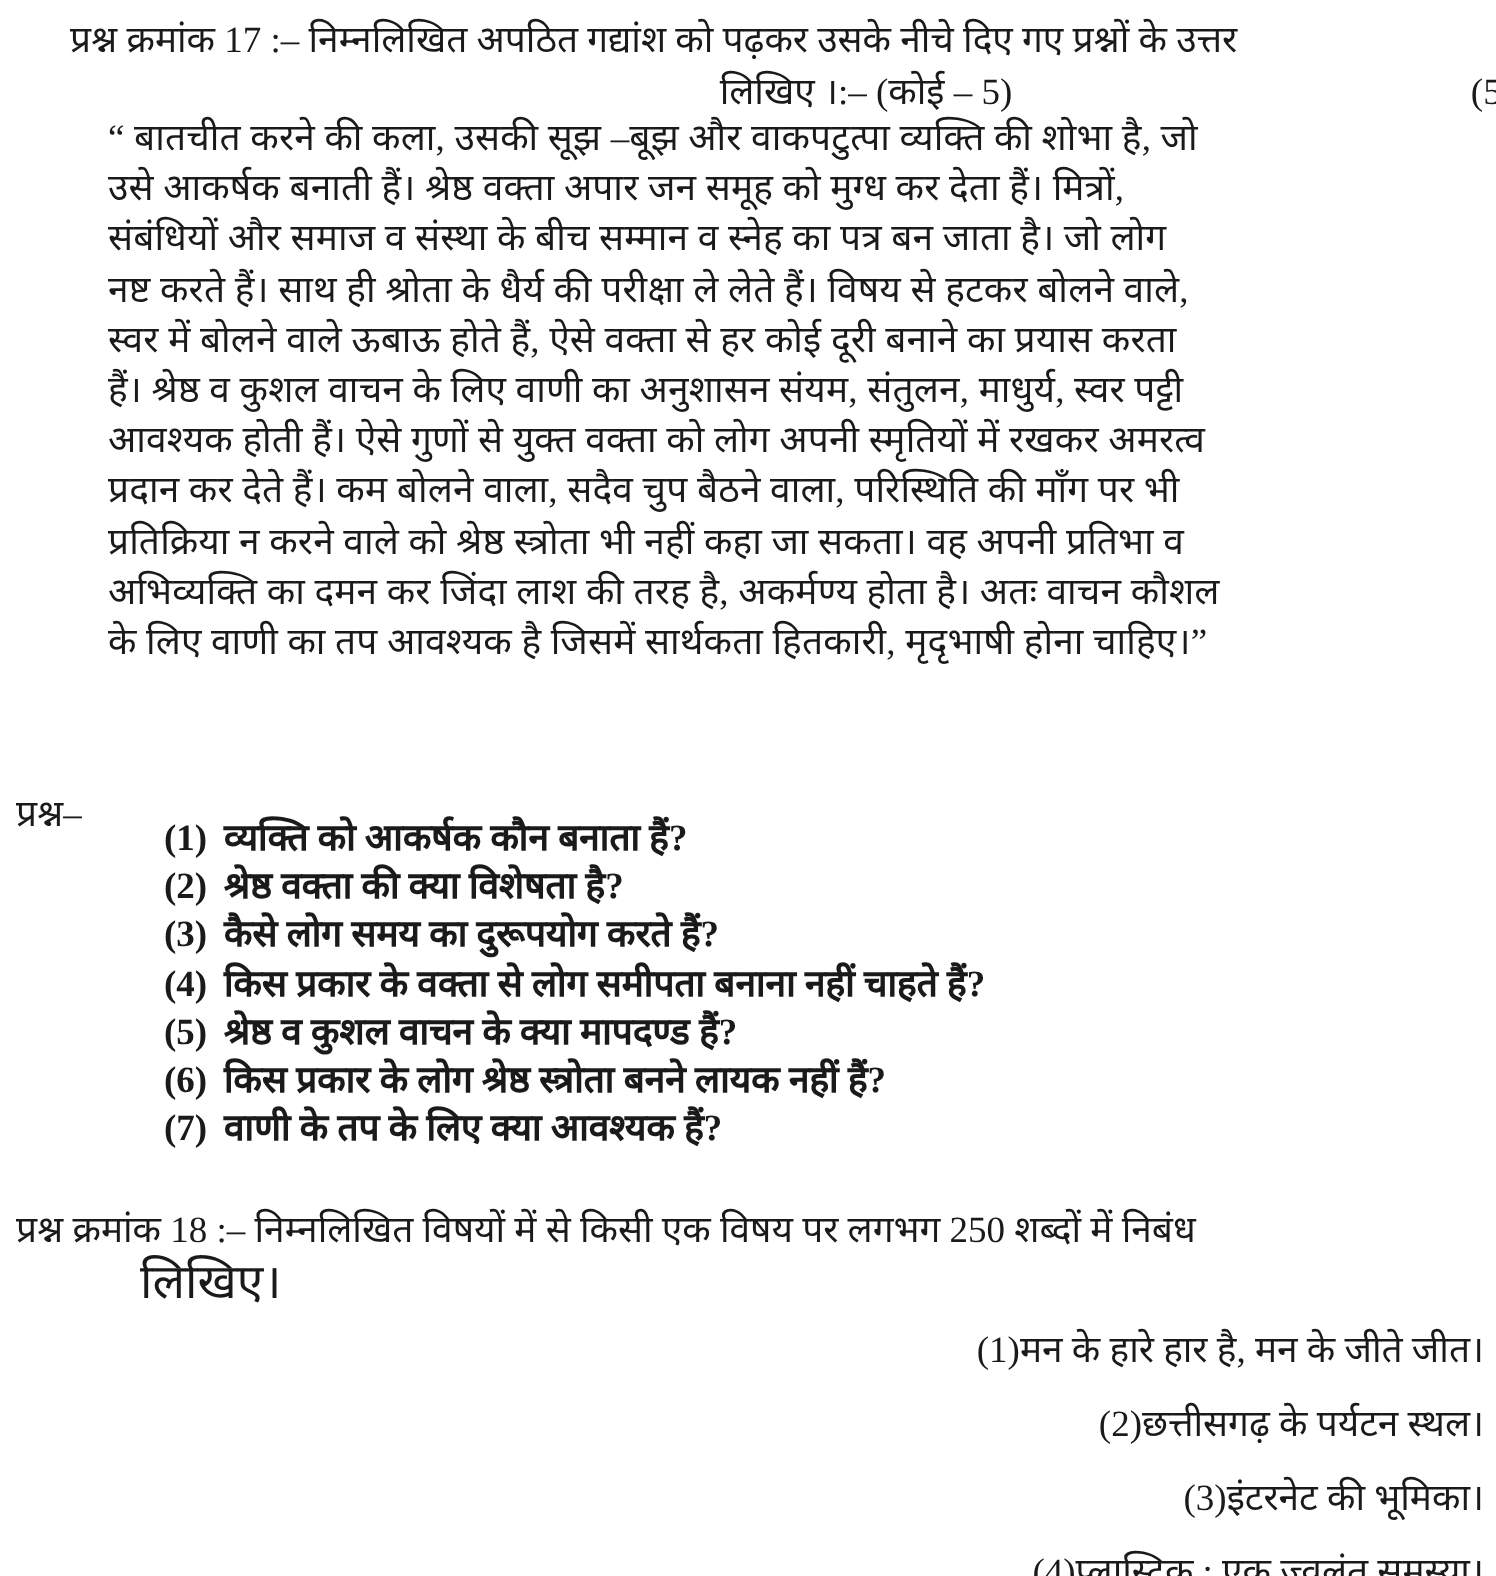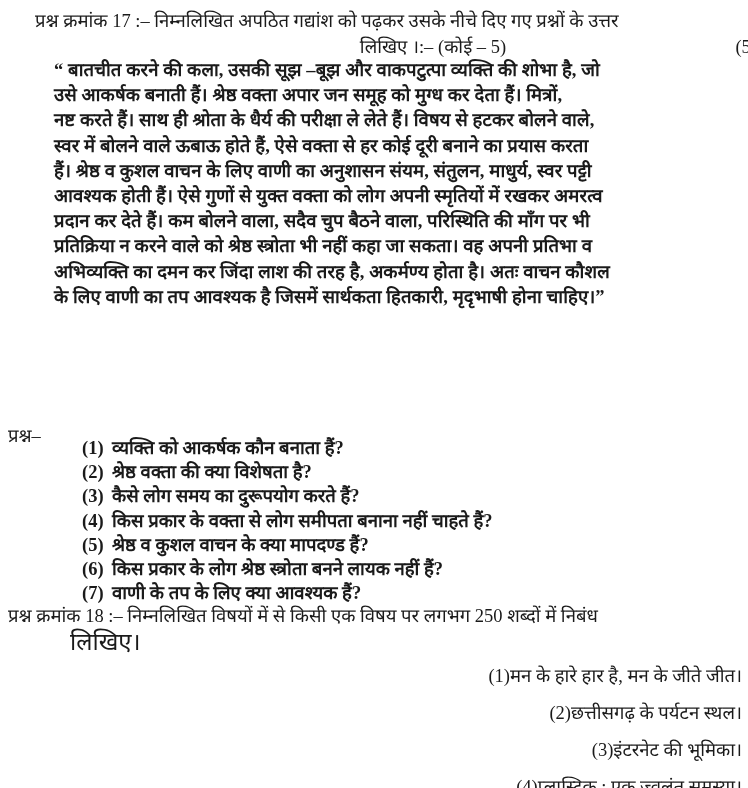--- a/index.html
+++ b/index.html
@@ -62,31 +62,30 @@
     position: absolute;
     left: 54px;
     top: 58px;
     width: 680px;
   }
   .passage-line {
     font-size: 18.5px;
     line-height: 25.2px;
     white-space: nowrap;
     letter-spacing: 0.1px;
-    font-weight: bold;
   }
   .passage-line.first {
     text-indent: 0;
   }
 
   
   .questions {
     position: absolute;
     left: 8px;
-    top: 424px;
+    top: 396px;
     width: 700px;
   }
   .questions-label {
     position: absolute;
     left: 0;
     top: 0;
     font-size: 18.5px;
     line-height: 24px;
   }
   .questions-list {
@@ -150,20 +149,21 @@
     <div class="q17-head-line1">प्रश्न क्रमांक 17 :– निम्नलिखित अपठित गद्यांश को पढ़कर उसके नीचे दिए गए प्रश्नों के उत्तर</div>
     <div class="q17-head-line2">
       <span>लिखिए ।:– (कोई – 5)</span>
       <span class="q17-marks">(5)</span>
     </div>
   </div>
 
   <div class="passage">
     <div class="passage-line first">“ बातचीत करने की कला, उसकी सूझ –बूझ और वाकपटुत्पा व्यक्ति की शोभा है, जो</div>
     <div class="passage-line">उसे आकर्षक बनाती हैं। श्रेष्ठ वक्ता अपार जन समूह को मुग्ध कर देता हैं। मित्रों,</div>
+    <div class="passage-line">संबंधियों और समाज व संस्था के बीच सम्मान व स्नेह का पत्र बन जाता है। जो लोग</div>
     <div class="passage-line">नष्ट करते हैं। साथ ही श्रोता के धैर्य की परीक्षा ले लेते हैं। विषय से हटकर बोलने वाले,</div>
     <div class="passage-line">स्वर में बोलने वाले ऊबाऊ होते हैं, ऐसे वक्ता  से हर कोई दूरी बनाने का प्रयास करता</div>
     <div class="passage-line">हैं। श्रेष्ठ व कुशल वाचन के लिए वाणी का अनुशासन संयम, संतुलन, माधुर्य, स्वर पट्टी</div>
     <div class="passage-line">आवश्यक होती हैं। ऐसे गुणों से युक्त वक्ता को लोग अपनी स्मृतियों में रखकर अमरत्व</div>
     <div class="passage-line">प्रदान कर देते हैं। कम बोलने वाला, सदैव चुप बैठने वाला, परिस्थिति की माँग पर भी</div>
     <div class="passage-line">प्रतिक्रिया  न करने वाले को श्रेष्ठ स्त्रोता भी नहीं कहा जा सकता। वह अपनी प्रतिभा व</div>
     <div class="passage-line">अभिव्यक्ति का दमन कर जिंदा लाश की तरह है, अकर्मण्य होता है। अतः वाचन कौशल</div>
     <div class="passage-line">के लिए वाणी का तप आवश्यक है जिसमें सार्थकता हितकारी, मृदृभाषी होना चाहिए।”</div>
   </div>
 

